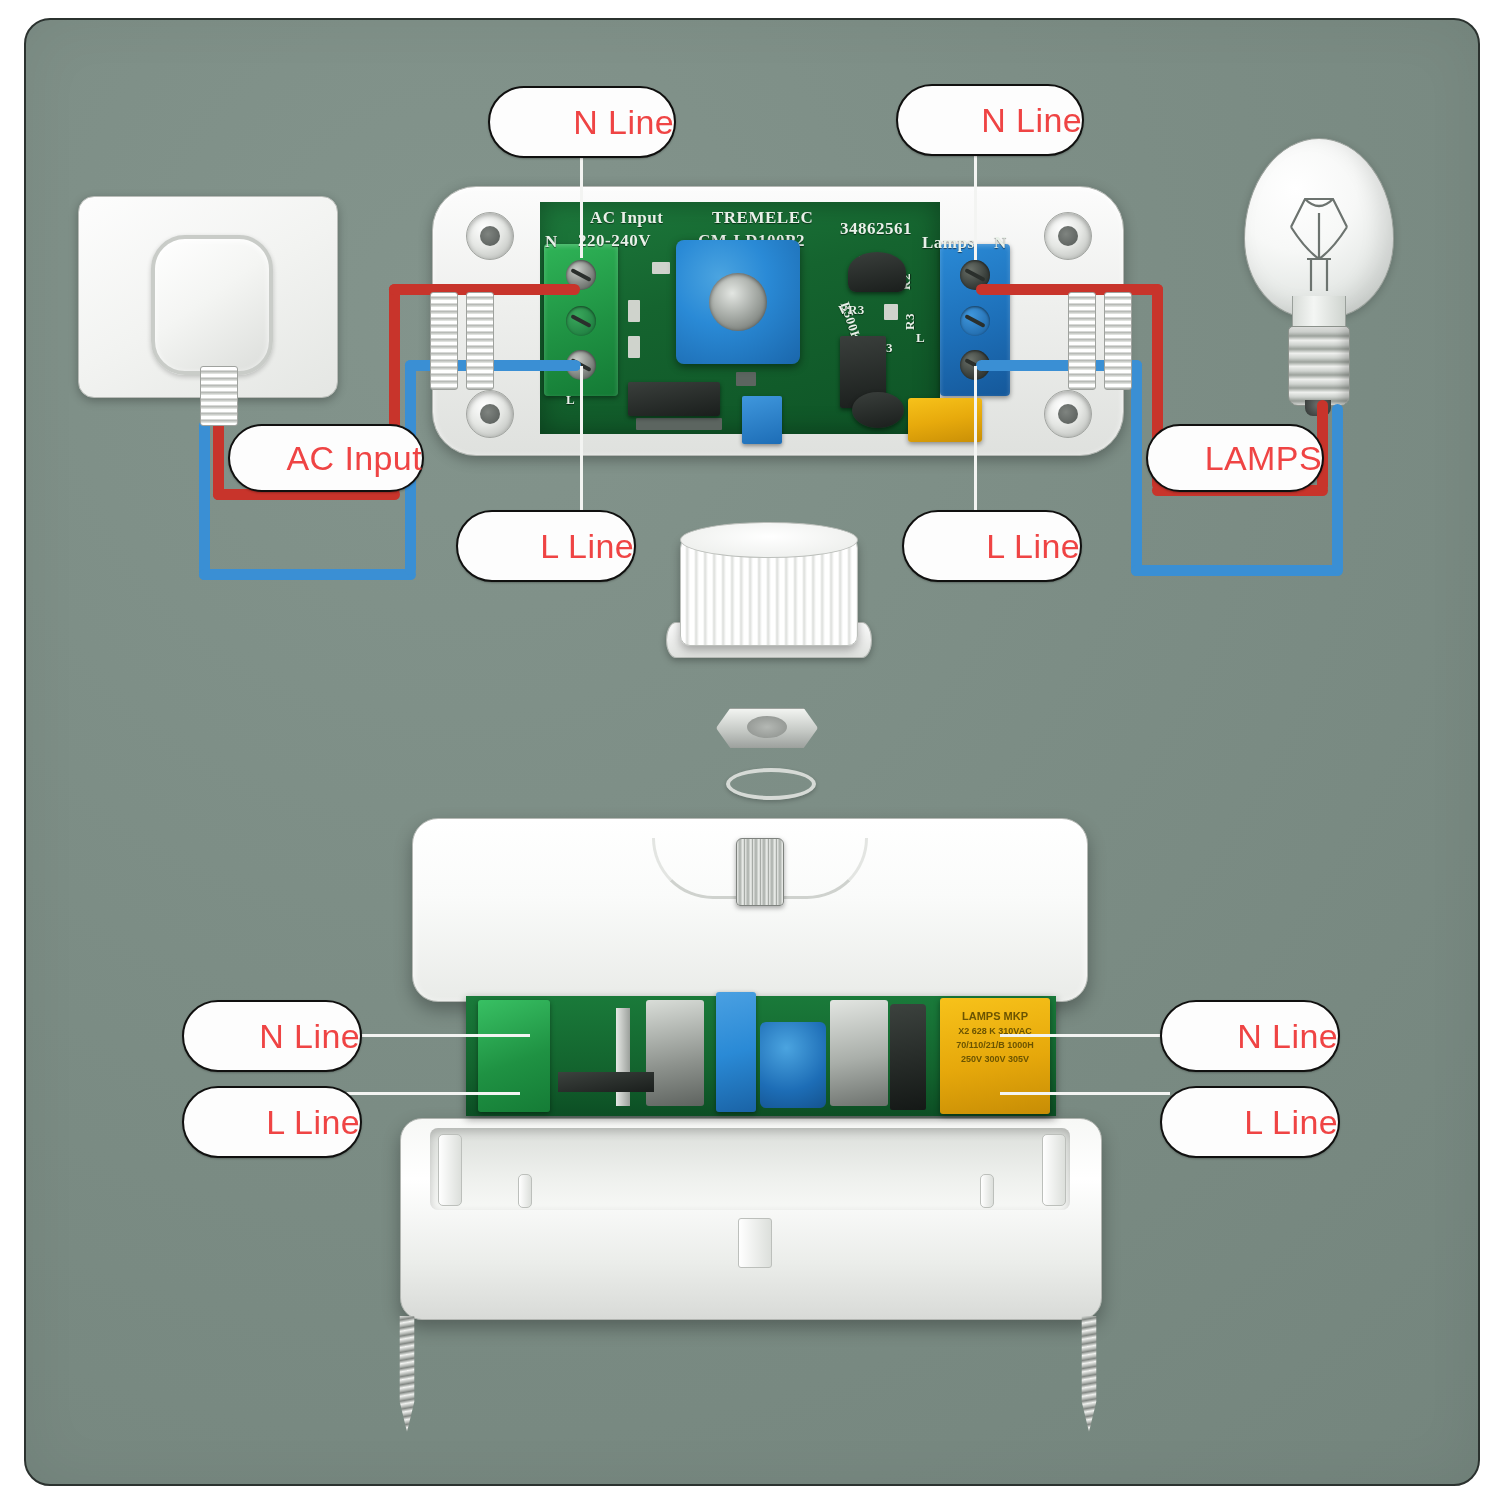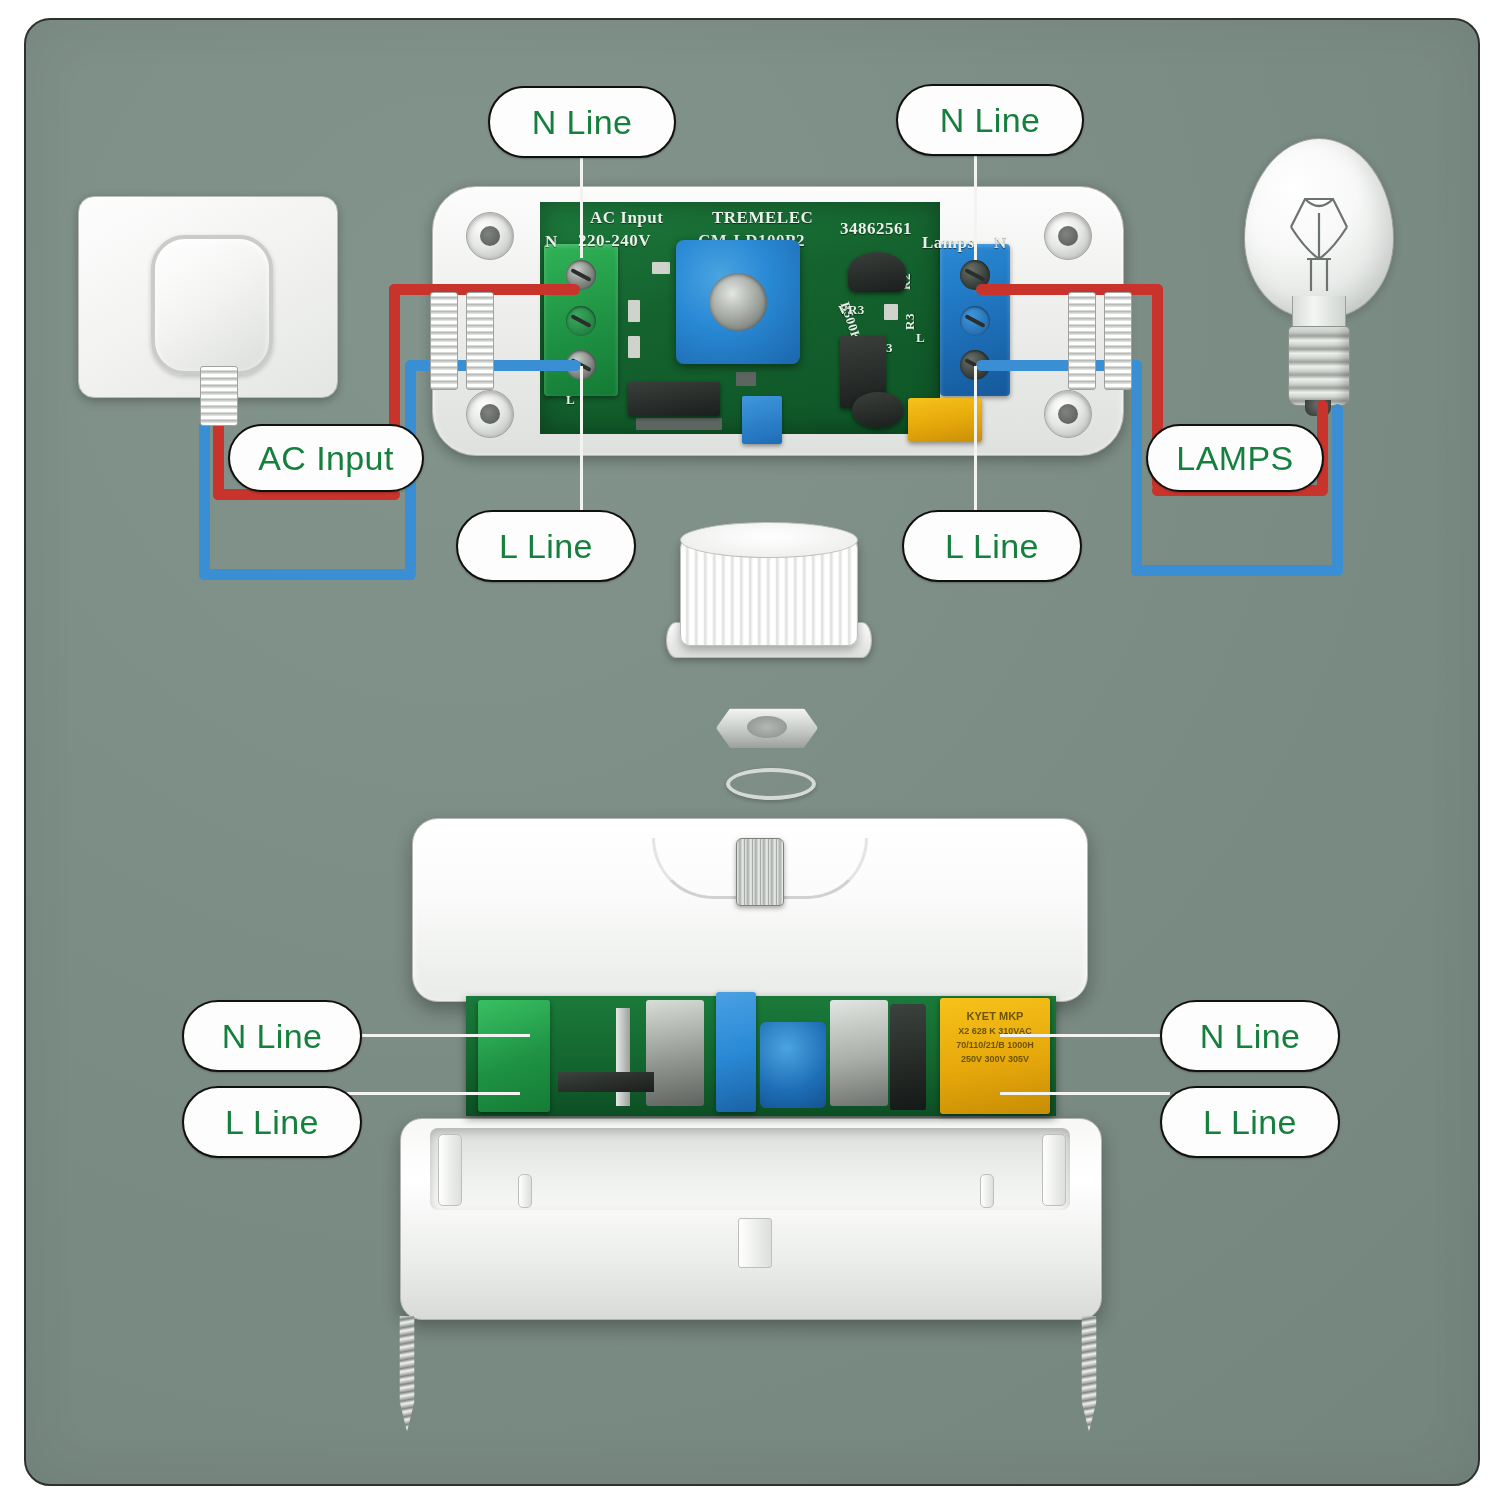--- a/index.html
+++ b/index.html
@@ -22,22 +22,22 @@
       radial-gradient(circle at 30% 20%, #83948c 0%, #7c8d85 45%, #74857d 100%);
     border:2px solid #2b322f;
     border-radius:26px;
     box-shadow:inset 0 0 60px rgba(0,0,0,.06);
   }
   .pill{
     position:absolute;
     background:#fdfdfd;
     border:2.5px solid #10100f;
     border-radius:999px;
-    display:flex;align-items:center;justify-content:center;
-    color:#15803d;
+    display:flex;align-items:center;justify-content:flex-end;
+    color:#ef4444;
     font-size:34px;
     letter-spacing:.4px;
     white-space:nowrap;
     z-index:40;
     box-shadow:0 1px 2px rgba(0,0,0,.25);
   }
   .lead{position:absolute;background:#f3f4f2;z-index:30;}
   .lead.v{width:3px;}
   .lead.h{height:3px;}
 
@@ -404,21 +404,21 @@
   <div class="comp" style="left:830px;top:1000px;width:58px;height:106px;
        background:linear-gradient(170deg,#e2e5e1,#a9aea9 55%,#6d726e);border-radius:3px;"></div>
   <div class="comp" style="left:890px;top:1004px;width:36px;height:106px;
        background:linear-gradient(170deg,#3c423e,#141816);border-radius:4px 4px 2px 2px;"></div>
   <div class="comp" style="left:940px;top:998px;width:110px;height:116px;
        background:linear-gradient(170deg,#f7c21a,#e6a80b 55%,#c78d05);border-radius:3px;
        box-shadow:0 2px 6px rgba(0,0,0,.4);">
     <div style="position:absolute;left:8px;top:10px;right:8px;color:#6b5402;
          font-family:'Liberation Sans',sans-serif;font-size:11px;line-height:1.55;
          font-weight:700;text-align:center;overflow:hidden;">
-      <div>KYET MKP</div>
+      <div>LAMPS MKP</div>
       <div style="font-size:9px;">X2 628 K 310VAC</div>
       <div style="font-size:9px;">70/110/21/B 1000H</div>
       <div style="font-size:9px;">250V 300V 305V</div>
     </div>
   </div>
   <div class="comp" style="left:558px;top:1072px;width:96px;height:20px;
        background:linear-gradient(170deg,#3c423e,#1a1e1c);"></div>
 
   <div id="base"></div>
   <div id="base-cavity"></div>

